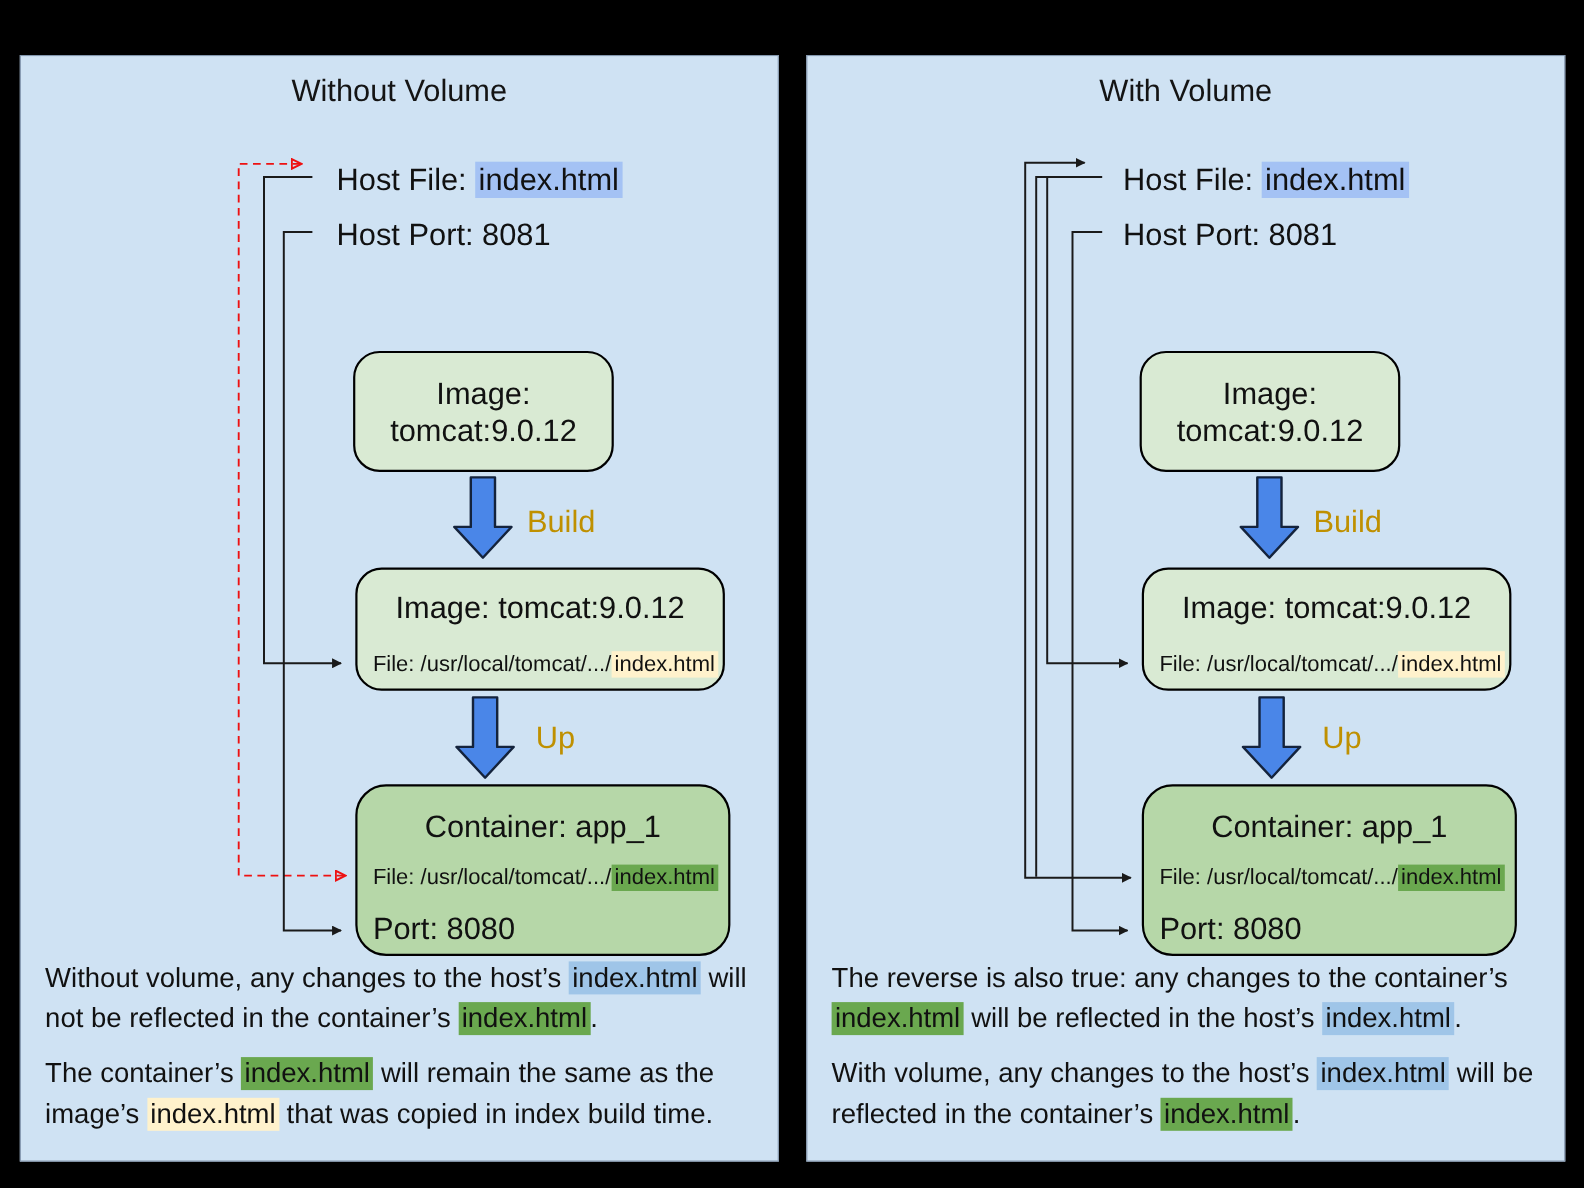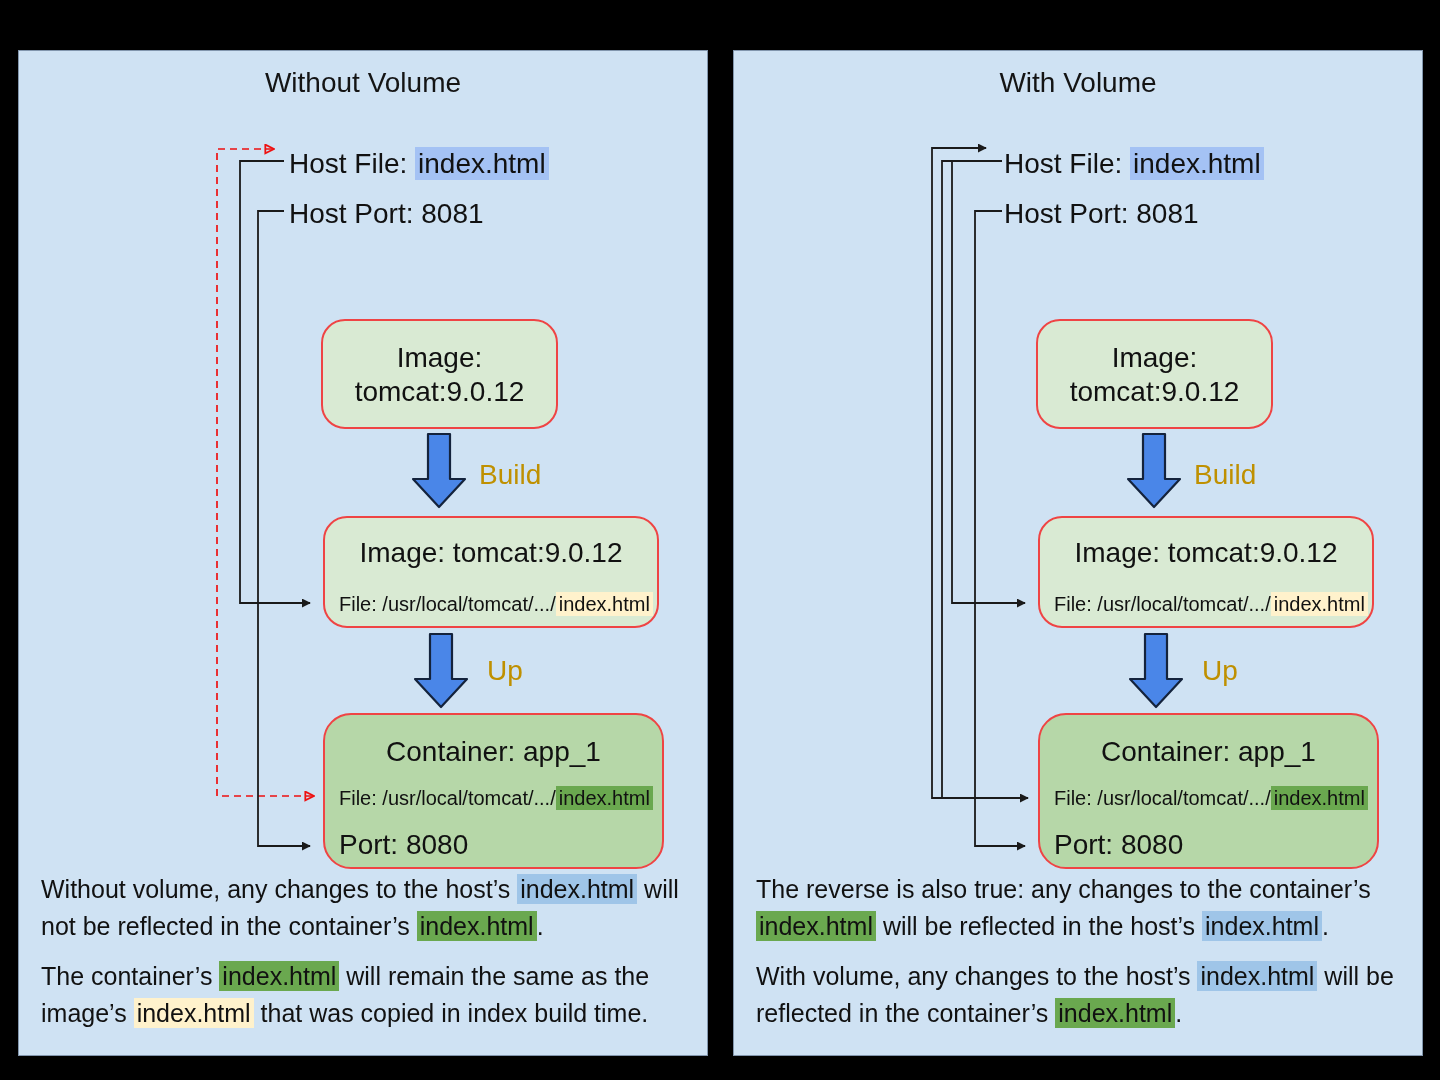--- a/index.html
+++ b/index.html
@@ -4,29 +4,29 @@
 <style>
   html,body{margin:0;padding:0;background:#000;}
   .stage{position:relative;width:1440px;height:1080px;background:#000;overflow:hidden;
          font-family:"Liberation Sans", sans-serif;color:#111;}
   .panel{position:absolute;top:50px;width:690px;height:1006px;background:#cfe2f3;
          border:1px solid #8296ad;box-sizing:border-box;}
   .panel.left{left:18px;text-decoration:underline;}
   .panel.right{left:733px;}
   .panel-title{position:absolute;top:16px;left:0;width:100%;text-align:center;
                font-size:28px;color:#141414;}
-  .hostline{position:absolute;font-size:28px;white-space:nowrap;}
+  .hostline{position:absolute;font-size:28px;white-space:nowrap;margin-left:17px;}
   .host-file{left:270px;top:97px;}
   .host-port{left:270px;top:147px;}
   .hl{padding:1px 3px;}
   .hl-blue{background:#a4c2f4;}
   .hl-skyblue{background:#9fc5e8;}
   .hl-cream{background:#fff2cc;}
   .hl-green{background:#6aa84f;}
-  .dbox{position:absolute;box-sizing:border-box;border:2px solid #ef4444;}
+  .dbox{position:absolute;box-sizing:border-box;border:2px solid #000000;}
   .box-light{background:#d9ead3;border-radius:24px;}
   .box-mid{background:#b6d7a8;border-radius:28px;}
   .img1{left:302px;top:268px;width:237px;height:110px;}
   .img2{left:304px;top:465px;width:336px;height:112px;}
   .cont{left:304px;top:662px;width:341px;height:156px;}
   .box-title{position:absolute;width:100%;text-align:center;font-size:28px;line-height:34px;}
   .img1 .box-title{top:20px;}
   .img2 .box-title{top:18px;}
   .cont .box-title{top:20px;}
   .file-line{position:absolute;left:14px;font-size:20px;white-space:nowrap;}

